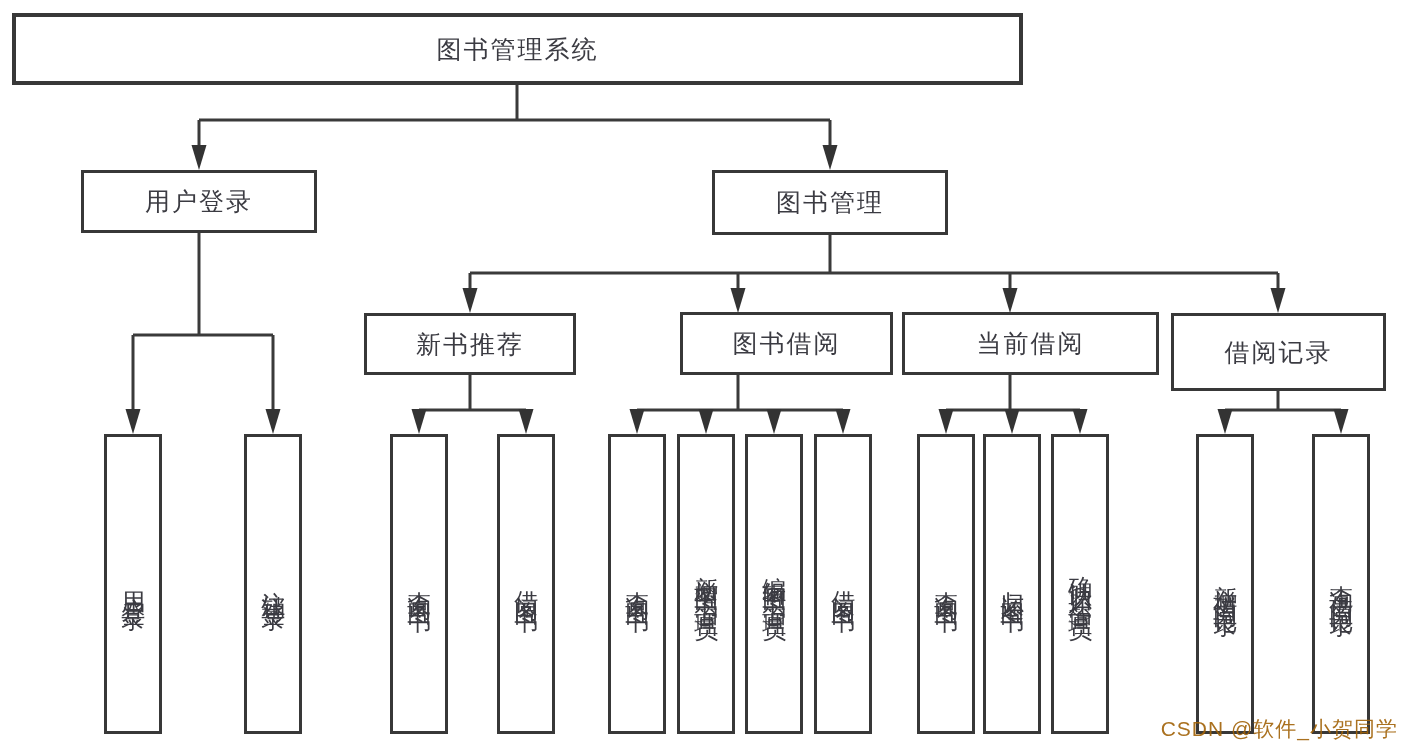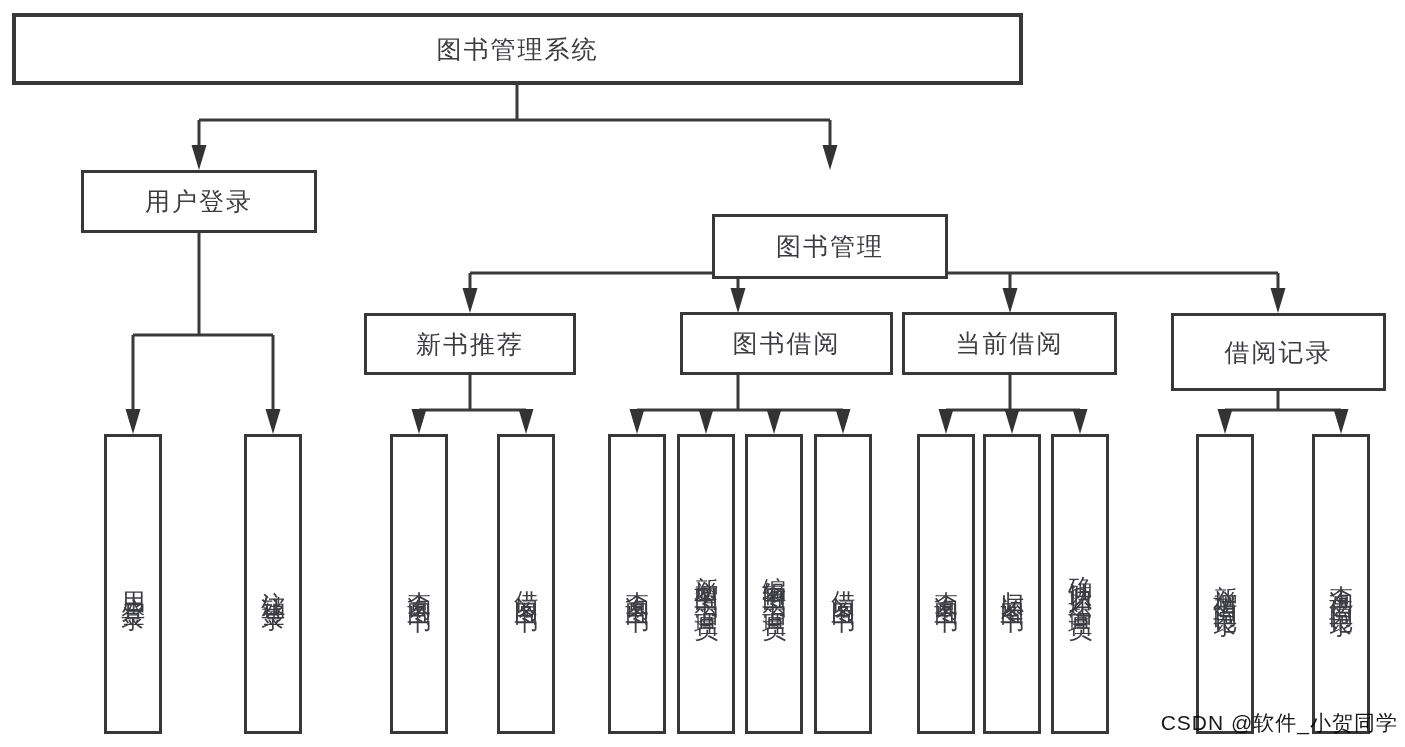--- a/index.html
+++ b/index.html
@@ -44,24 +44,24 @@
     writing-mode: vertical-rl;
     text-orientation: mixed;
     font-size: 24px;
     letter-spacing: 6px;
     line-height: 1.1;
     white-space: nowrap;
   }
   .watermark {
     position: absolute;
     right: 7px;
-    bottom: 10px;
+    bottom: 4px;
     font-size: 21px;
     letter-spacing: 1px;
-    color: #000000;
+    color: #a16207;
     opacity: 0.9;
   }
 </style>
 </head>
 <body>
 
 <div class="canvas">
 
   <svg class="connectors" viewBox="0 0 1405 747">
     <defs>
@@ -116,31 +116,31 @@
     </g>
   </svg>
 
   <div class="node root" style="left:12px; top:13px; width:1011px; height:72px;">
     <span>图书管理系统</span>
   </div>
 
   <div class="node" style="left:81px; top:170px; width:236px; height:63px;">
     <span>用户登录</span>
   </div>
-  <div class="node" style="left:712px; top:170px; width:236px; height:65px;margin-top:44px;">
+  <div class="node" style="left:712px; top:170px; width:236px; height:65px;">
     <span>图书管理</span>
   </div>
 
   <div class="node" style="left:364px; top:313px; width:212px; height:62px;text-align:center;">
     <span>新书推荐</span>
   </div>
   <div class="node" style="left:632px; top:312px; width:213px; height:63px;margin-left:48px;">
     <span>图书借阅</span>
   </div>
-  <div class="node" style="left:902px; top:312px; width:215px; height:63px;">
+  <div class="node" style="left:902px; top:312px; width:257px; height:63px;">
     <span>当前借阅</span>
   </div>
   <div class="node" style="left:1171px; top:313px; width:215px; height:78px;justify-content:center;">
     <span>借阅记录</span>
   </div>
 
   <div class="leaf" style="left:104px;">
     <span class="vtext">用户登录</span>
   </div>
   <div class="leaf" style="left:244px;">

